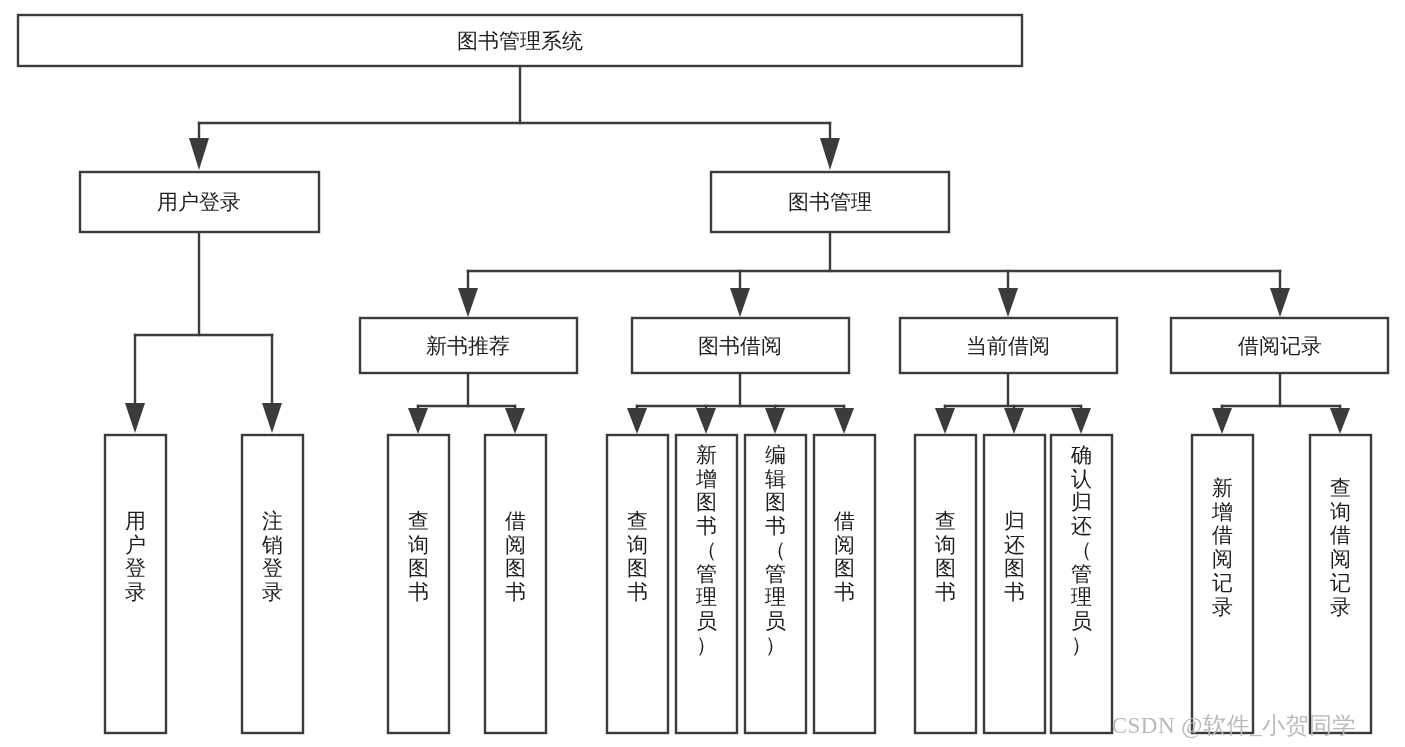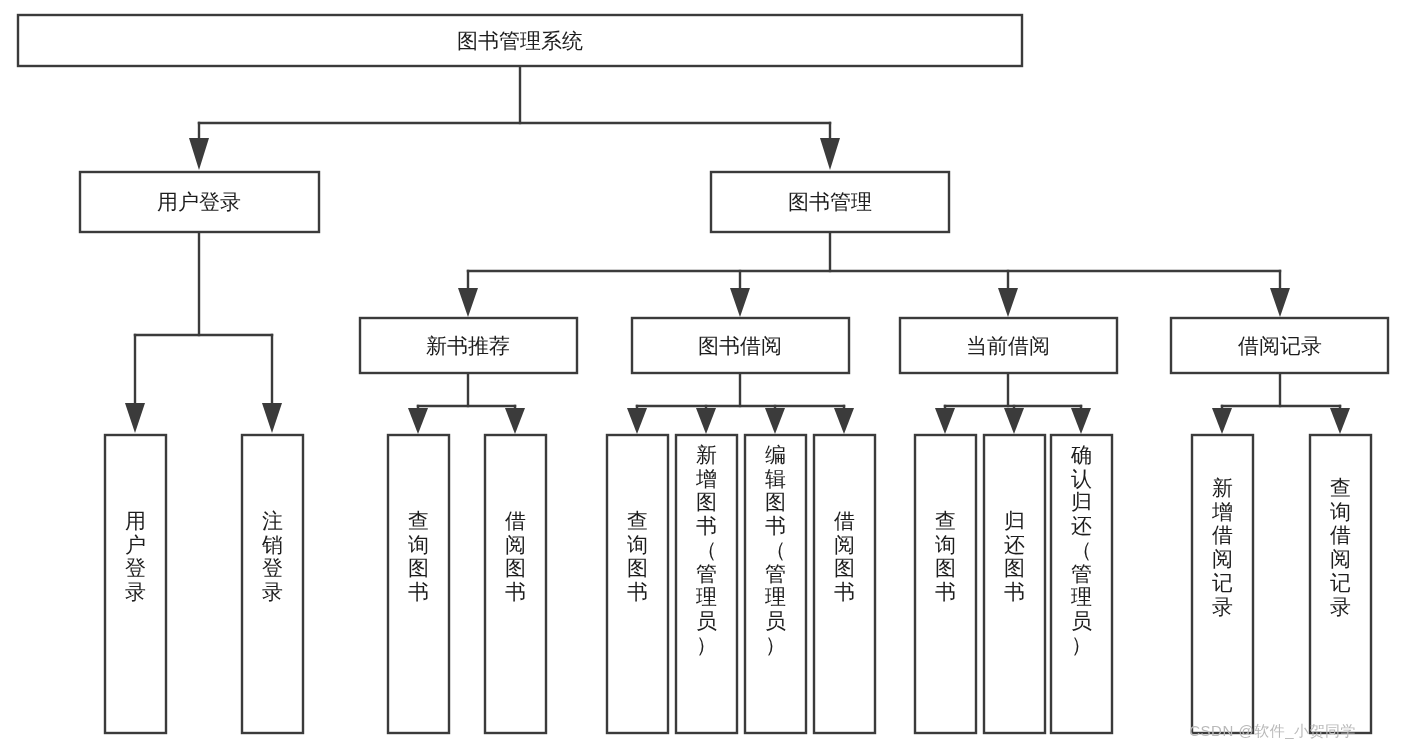--- a/index.html
+++ b/index.html
@@ -61,22 +61,22 @@
     pointer-events: none;
   }
   .vlabel span {
     display: block;
     text-align: center;
   }
   .watermark {
     position: absolute;
     right: 8px;
     bottom: 6px;
-    font-family: Liberation Sans, sans-serif;
-    font-size: 15px;
+    font-family: Liberation Serif, serif;
+    font-size: 23px;
     color: #b9b9b9;
     letter-spacing: 0.5px;
     white-space: nowrap;
   }
 </style>
 </head>
 <body>
 
 <div id="diagram-root">
 

